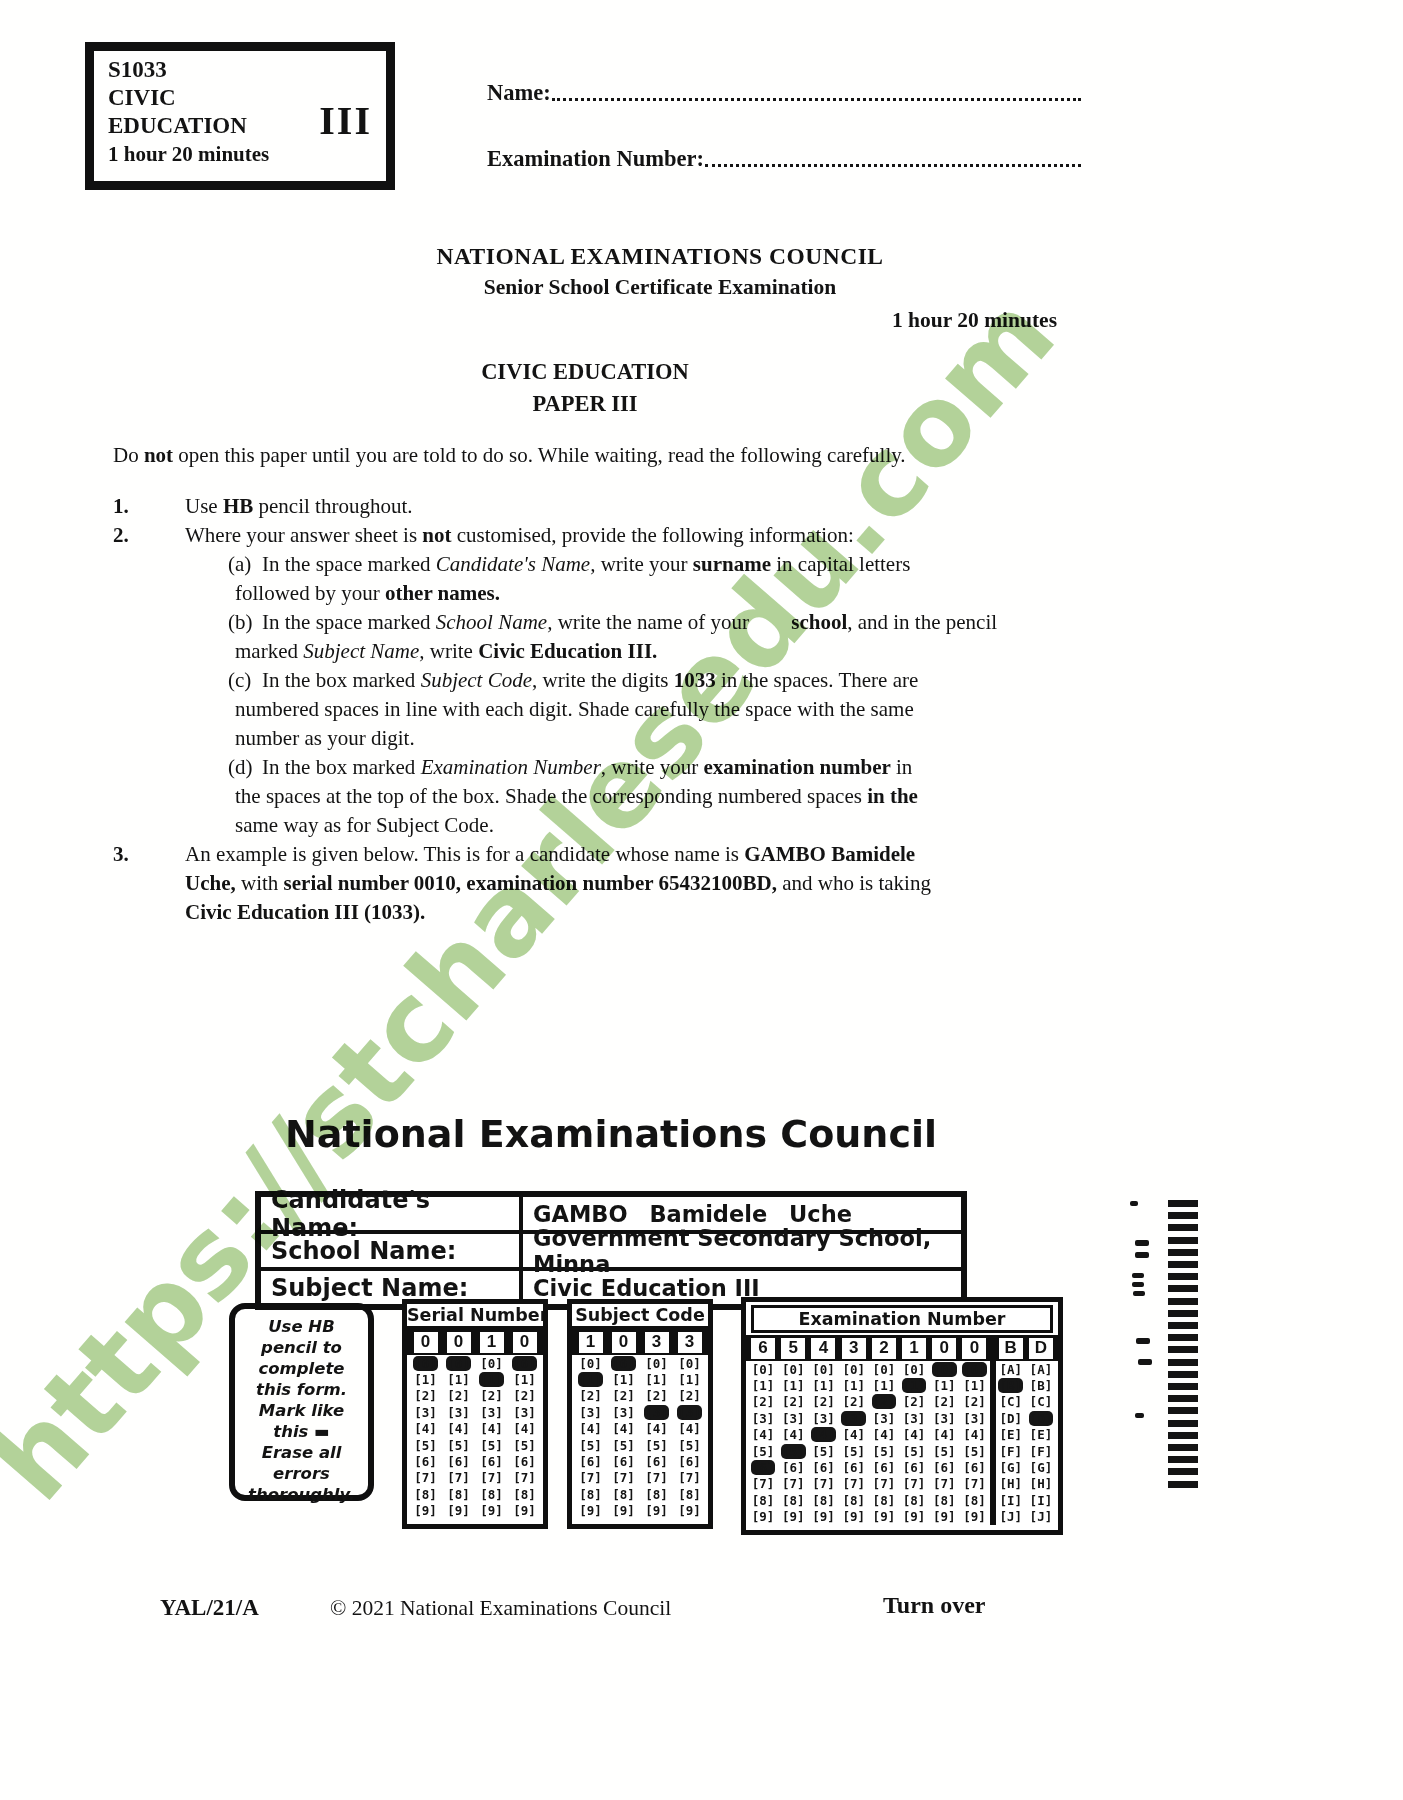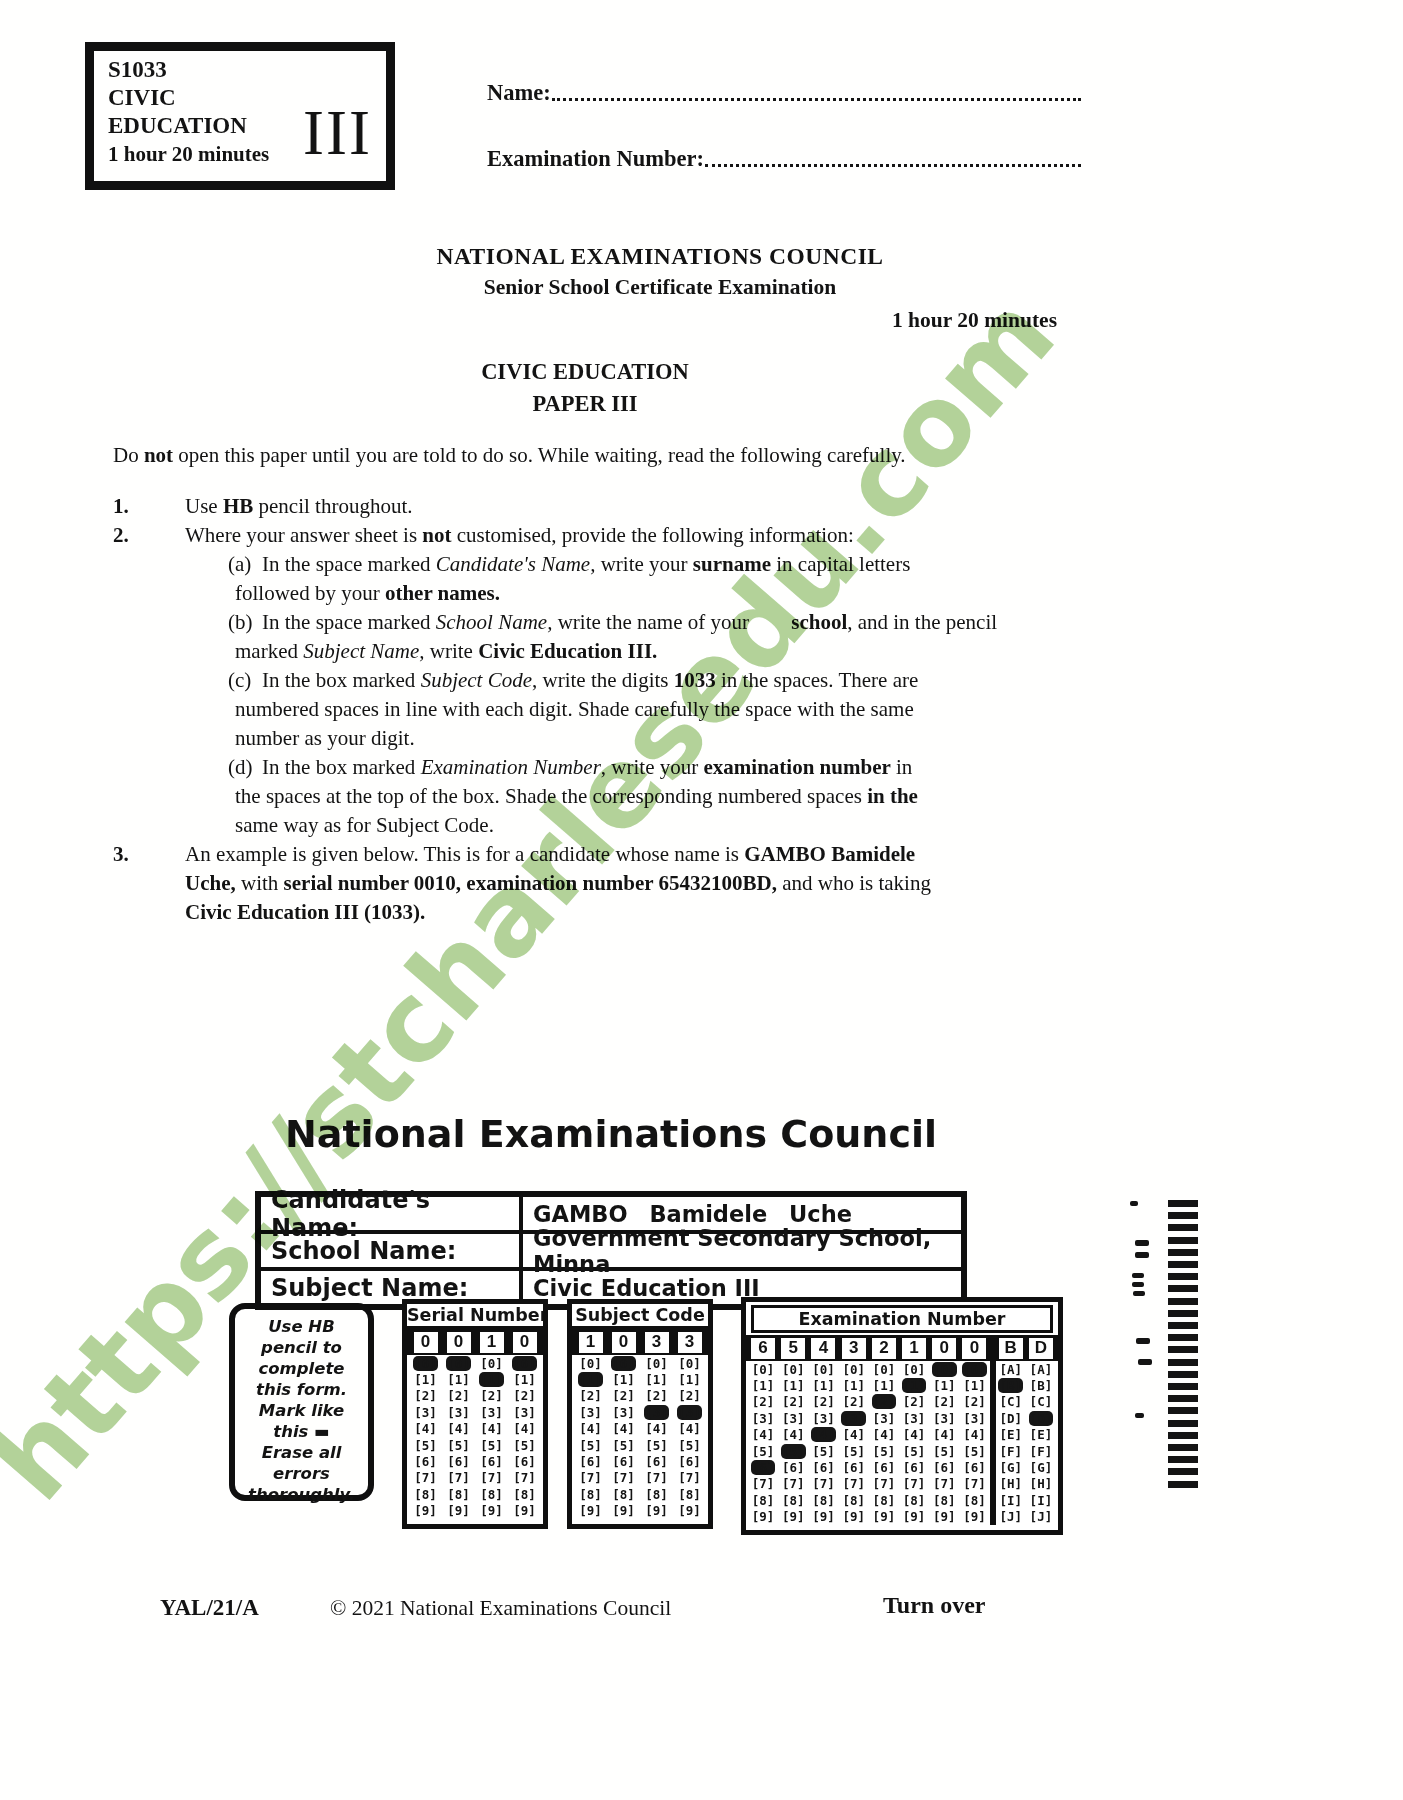--- a/index.html
+++ b/index.html
@@ -10,21 +10,21 @@
   .watermark {position:absolute; left:70px; top:1385px; font-family:"DejaVu Sans", sans-serif;
     font-weight:bold; font-size:110px; line-height:145px; color:#9dc67e; opacity:.78;
     transform:rotate(-49deg); transform-origin:left bottom; white-space:nowrap;
     mix-blend-mode:multiply; pointer-events:none; z-index:9;}
 
   
   .corner-box {position:absolute; left:85px; top:42px; width:310px; height:148px;
     border:9px solid #101010; box-sizing:border-box; padding:5px 0 0 14px;}
   .cb-line {font-weight:bold; font-size:23px; line-height:28px;}
   .cb-duration {font-weight:bold; font-size:21px; line-height:29px;}
-  .cb-numeral {position:absolute; right:14px; top:46px; font-size:63px; font-weight:normal; letter-spacing:2px;}
+  .cb-numeral {position:absolute; right:14px; top:46px; font-size:40px; font-weight:bold; letter-spacing:2px;}
 
   
   .id-row {position:absolute; left:487px; width:594px; display:flex; font-weight:bold; font-size:22.5px;}
   .id-name {top:80px;} .id-exam {top:146px;}
   .leader {flex:1; border-bottom:3.5px dotted #151515; margin:0 0 5px 1px;}
 
   
   .masthead {position:absolute; left:0; top:243px; width:1320px; text-align:center; font-weight:bold;}
   .m-council {font-size:23.5px; letter-spacing:.5px;}
   .m-exam {font-size:21.5px; margin-top:5px;}

